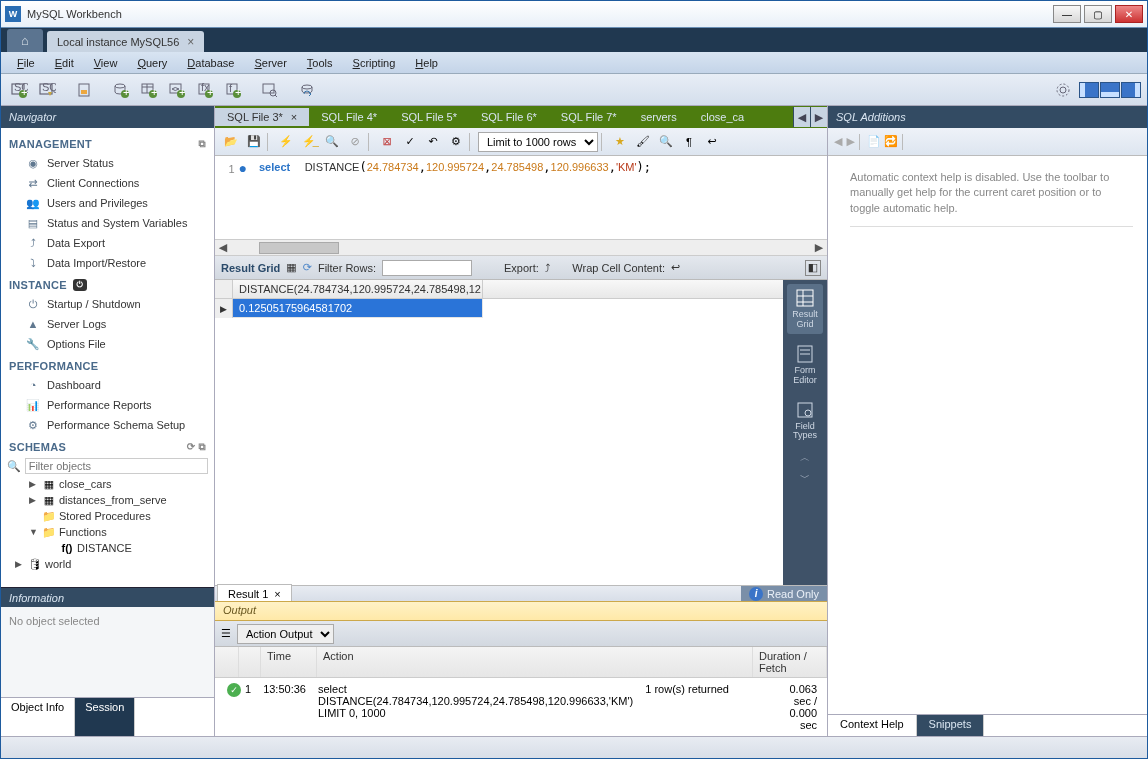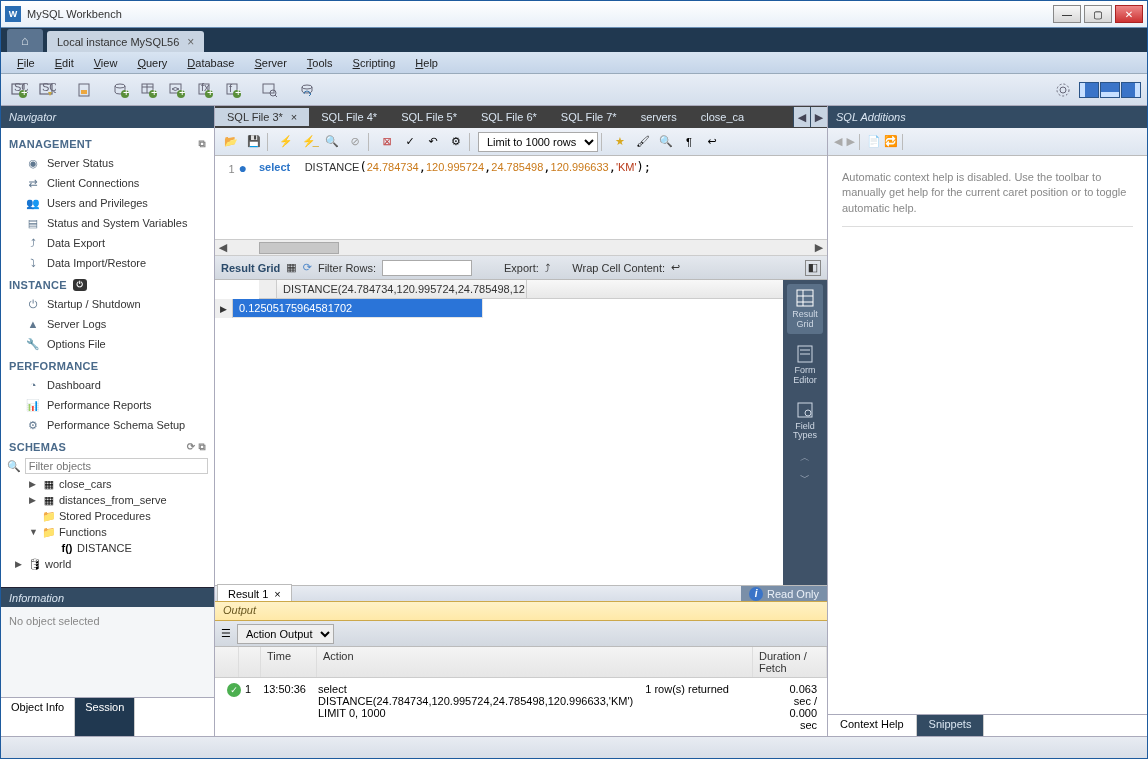--- a/index.html
+++ b/index.html
@@ -51,21 +51,21 @@
 .indent-1 { padding-left:28px; } .indent-2 { padding-left:46px; }
 
 .info-header { height:20px; background:#334b63; color:#d8e4f0; display:flex; align-items:center; padding:0 8px; font-style:italic; border-top:1px solid #223; }
 .info-body { height:90px; padding:8px; color:#888; background:#f4f6f8; }
 .nav-bottom-tabs { height:39px; display:flex; border-top:1px solid #aab; }
 .nav-bt { padding:3px 10px; border-right:1px solid #ccc; cursor:pointer; }
 .nav-bt.active { background:#203850; color:#fff; }
 
 
 .sql-area { flex:1; display:flex; flex-direction:column; min-width:0; }
-.sql-tabs { height:22px; background:#404040; display:flex; align-items:center; color:#d8e4f0; overflow:hidden; position:relative; }
+.sql-tabs { height:22px; background:#4d7c0f; display:flex; align-items:center; color:#d8e4f0; overflow:hidden; position:relative; }
 .sql-tab { padding:3px 12px; cursor:pointer; white-space:nowrap; }
 .sql-tab.active { background:#c8d4e2; color:#333; display:flex; gap:8px; align-items:center; }
 .sql-tab-scroll { position:absolute; right:0; display:flex; background:#334b63; }
 .sql-tab-scroll .arr { width:16px; height:20px; background:#c8d4e2; display:flex; align-items:center; justify-content:center; color:#445; margin-left:1px; cursor:pointer; }
 
 .sql-editor-bar { height:28px; background:linear-gradient(#eef2f8,#dde5f0); display:flex; align-items:center; padding:0 6px; gap:3px; border-bottom:1px solid #bbb; }
 .se-btn { width:20px; height:20px; display:flex; align-items:center; justify-content:center; cursor:pointer; }
 .se-limit { height:20px; border:1px solid #aaa; background:#fff; padding:0 4px; font-size:11px; }
 
 .sql-editor-body { display:flex; height:100px; background:#fff; border-bottom:1px solid #ccc; position:relative; }
@@ -80,21 +80,21 @@
 .hscroll .thumb { height:12px; background:#c8c8c8; border:1px solid #aaa; margin-left:28px; width:80px; }
 .hscroll .arrow{width:16px;height:14px;display:flex;align-items:center;justify-content:center;color:#555;}
 
 .result-bar { height:24px; background:linear-gradient(#e4e8ee,#d2d8e0); display:flex; align-items:center; padding:0 6px; gap:6px; border-bottom:1px solid #bbb; font-size:11px; color:#333; }
 .result-bar .lbl { font-weight:bold; color:#2a4a6a; }
 .result-bar input { border:1px solid #aaa; padding:1px 3px; width:90px; }
 .result-bar .spacer { flex:1; }
 
 .result-grid-wrap { display:flex; flex:1; min-height:0; }
 .result-grid { flex:1; background:#fff; overflow:auto; }
-.rg-header { display:flex; background:linear-gradient(#f8f8f8,#e8e8e8); border-bottom:1px solid #ccc;margin-left:44px; }
+.rg-header { display:flex; background:linear-gradient(#f8f8f8,#e8e8e8); border-bottom:1px solid #ccc; }
 .rg-hcell { padding:3px 6px; border-right:1px solid #ccc; font-size:11px; color:#333; }
 .rg-rowsel { width:18px; background:#eee; border-right:1px solid #ccc; }
 .rg-row { display:flex; }
 .rg-row.sel .rg-cell { background:#2a74d8; color:#fff; }
 .rg-cell { padding:3px 6px; border-right:1px solid #e4e4e4; border-bottom:1px solid #e4e4e4; font-size:11px; }
 .rg-rowsel-ind { width:18px; background:#eee; border-right:1px solid #ccc; display:flex; align-items:center; justify-content:center; color:#333; font-size:9px; }
 
 .grid-side { width:44px; background:#3f5268; display:flex; flex-direction:column; align-items:center; padding-top:4px; gap:6px; color:#cfd8e4; }
 .gs-btn { width:36px; display:flex; flex-direction:column; align-items:center; gap:2px; cursor:pointer; padding:4px 0; }
 .gs-btn.active { background:#5a7088; border-radius:3px; }
@@ -115,21 +115,21 @@
 .ot-h { padding:3px 6px; border-right:1px solid #ddd; }
 .ot-row { display:flex; padding:3px 0; }
 .ot-c { padding:2px 6px; }
 .ok-icon { width:14px; height:14px; border-radius:50%; background:#4caf50; color:#fff; display:flex; align-items:center; justify-content:center; font-size:9px; margin-left:6px; }
 
 
 .additions { width:320px; border-left:1px solid #aab; display:flex; flex-direction:column; }
 .add-header { height:22px; background:#334b63; color:#d8e4f0; display:flex; align-items:center; padding:0 8px; font-style:italic; }
 .add-toolbar { height:28px; background:linear-gradient(#eef2f8,#dde5f0); display:flex; align-items:center; padding:0 6px; gap:4px; border-bottom:1px solid #bbb; }
 .add-toolbar select { flex:1; border:1px solid #aaa; height:20px; }
-.add-body { flex:1; padding:14px; color:#888; line-height:1.4; }
+.add-body { flex:1; padding:14px; color:#888; line-height:1.4;margin-left:8px; }
 .add-body hr { margin-top:10px; border:none; border-top:1px solid #ddd; }
 .add-tabs { height:22px; display:flex; border-top:1px solid #aab; }
 .add-tab { padding:3px 12px; border-right:1px solid #ccc; cursor:pointer; }
 .add-tab.active { background:#fff; }
 .add-tab:not(.active){ background:#334b63; color:#d8e4f0; }
 
 
 .statusbar { height:22px; background:linear-gradient(#e8ecf2,#d8dee8); border-top:1px solid #aab; }
 
 

